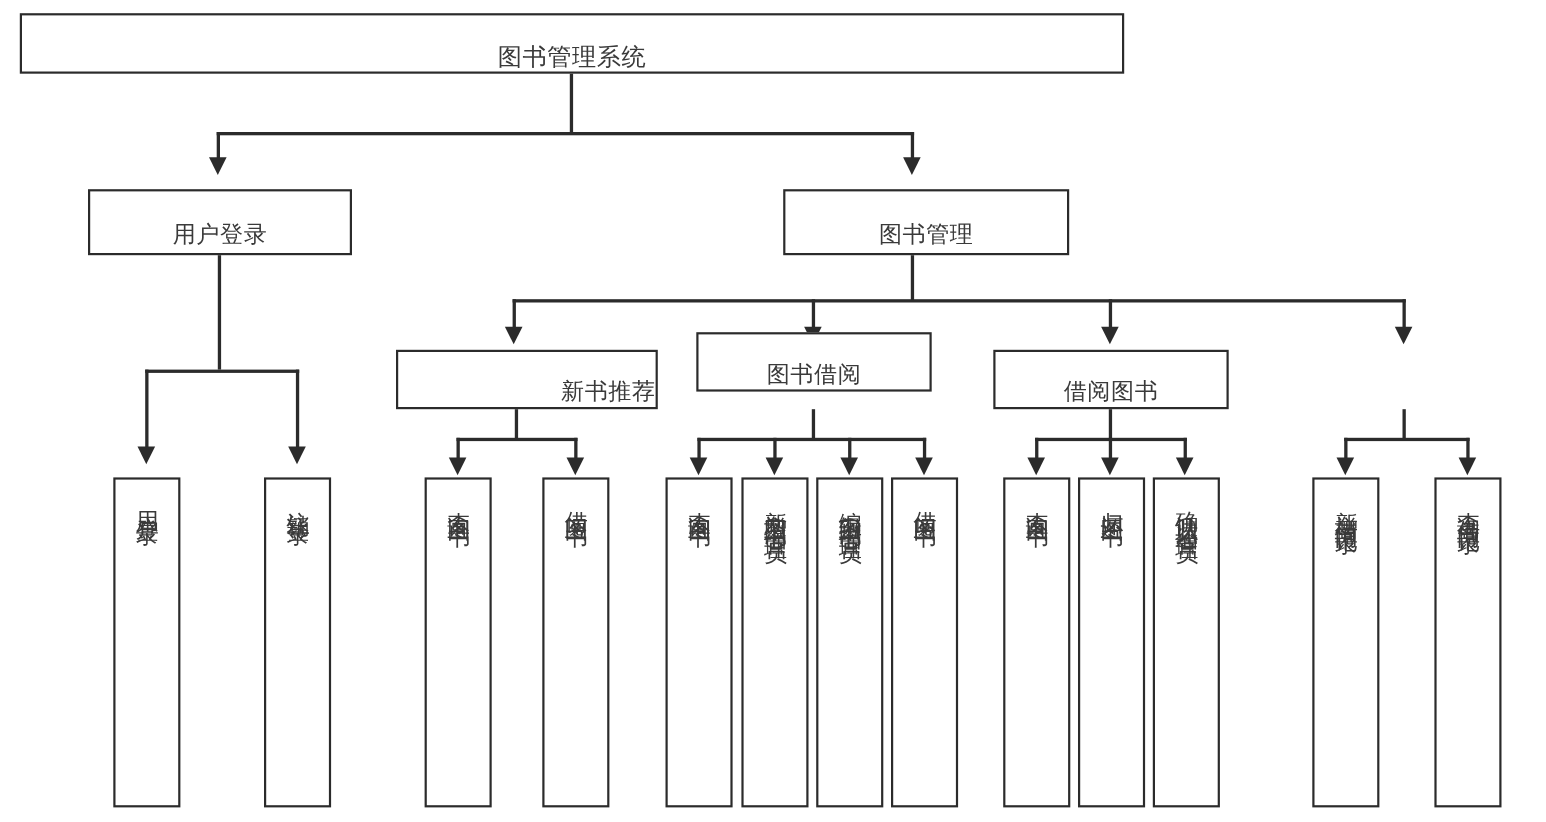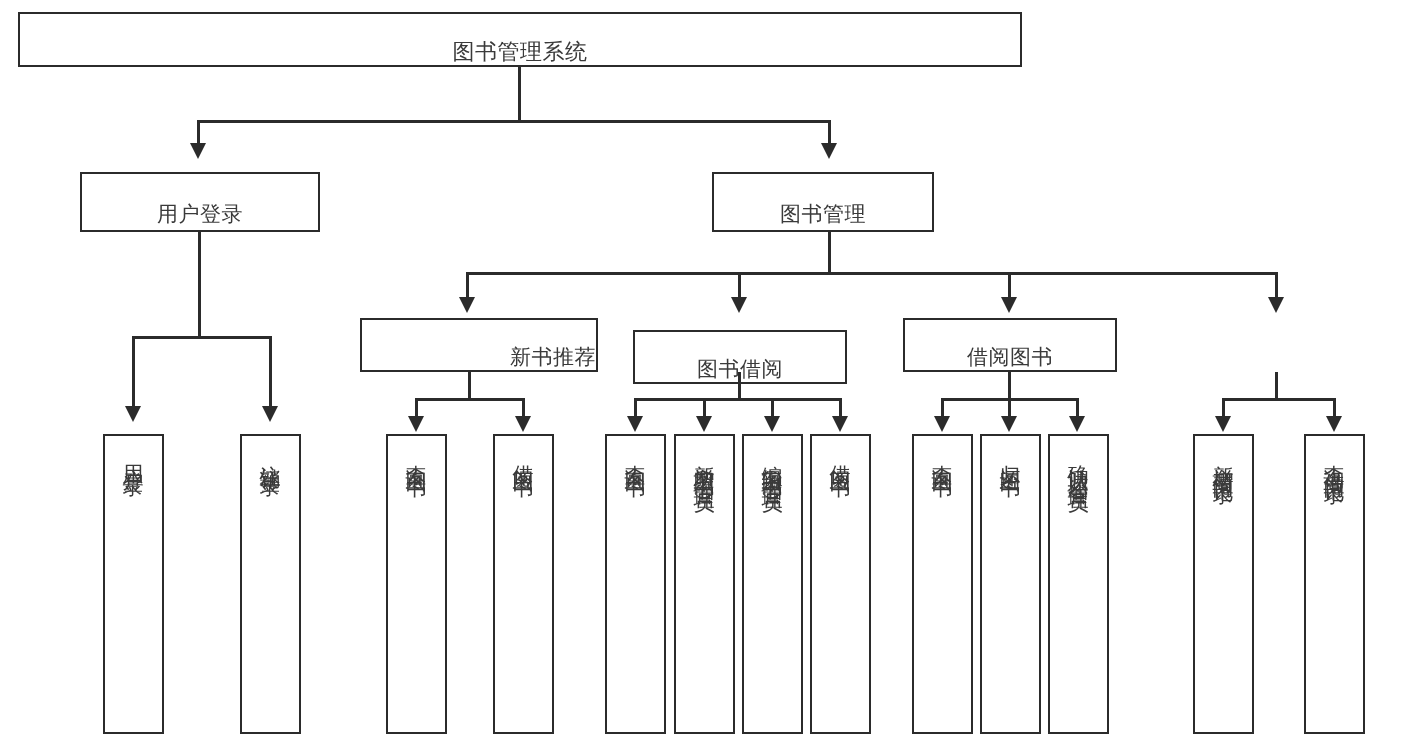--- a/index.html
+++ b/index.html
@@ -91,21 +91,21 @@
   <div class="vline" style="left:518px; top:67px; width:3px; height:53px;"></div>
   <div class="hline" style="left:197px; top:120px; width:634px;"></div>
   <div class="vline" style="left:197px; top:120px; width:3px; height:25px;"></div>
   <div class="arrow" style="left:190px; top:143px;"></div>
   <div class="vline" style="left:828px; top:120px; width:3px; height:25px;"></div>
   <div class="arrow" style="left:821px; top:143px;"></div>
 
   <div class="node h-node" style="left:80px; top:172px; width:240px; height:60px;">
     <span class="node-label">用户登录</span>
   </div>
-  <div class="node h-node" style="left:712px; top:172px; width:222px; height:60px;">
+  <div class="node h-node" style="left:712px; top:172px; width:260px; height:60px;">
     <span class="node-label">图书管理</span>
   </div>
 
   <div class="vline" style="left:198px; top:232px; width:3px; height:104px;"></div>
   <div class="hline" style="left:132px; top:336px; width:140px;"></div>
   <div class="vline" style="left:132px; top:336px; width:3px; height:72px;"></div>
   <div class="arrow" style="left:125px; top:406px;"></div>
   <div class="vline" style="left:269px; top:336px; width:3px; height:72px;"></div>
   <div class="arrow" style="left:262px; top:406px;"></div>
 
@@ -116,21 +116,21 @@
   <div class="vline" style="left:738px; top:272px; width:3px; height:27px;"></div>
   <div class="arrow" style="left:731px; top:297px;"></div>
   <div class="vline" style="left:1008px; top:272px; width:3px; height:27px;"></div>
   <div class="arrow" style="left:1001px; top:297px;"></div>
   <div class="vline" style="left:1275px; top:272px; width:3px; height:27px;"></div>
   <div class="arrow" style="left:1268px; top:297px;"></div>
 
   <div class="node h-node" style="left:360px; top:318px; width:238px; height:54px;justify-content:flex-end;">
     <span class="node-label">新书推荐</span>
   </div>
-  <div class="node h-node" style="left:633px; top:330px; width:214px; height:54px;">
+  <div class="node h-node" style="left:633px; top:302px; width:214px; height:54px;">
     <span class="node-label">图书借阅</span>
   </div>
   <div class="node h-node" style="left:903px; top:318px; width:214px; height:54px;">
     <span class="node-label">借阅图书</span>
   </div>
 
   <div class="vline" style="left:468px; top:372px; width:3px; height:28px;"></div>
   <div class="hline" style="left:415px; top:398px; width:110px;"></div>
   <div class="vline" style="left:415px; top:398px; width:3px; height:20px;"></div>
   <div class="arrow" style="left:408px; top:416px;"></div>

